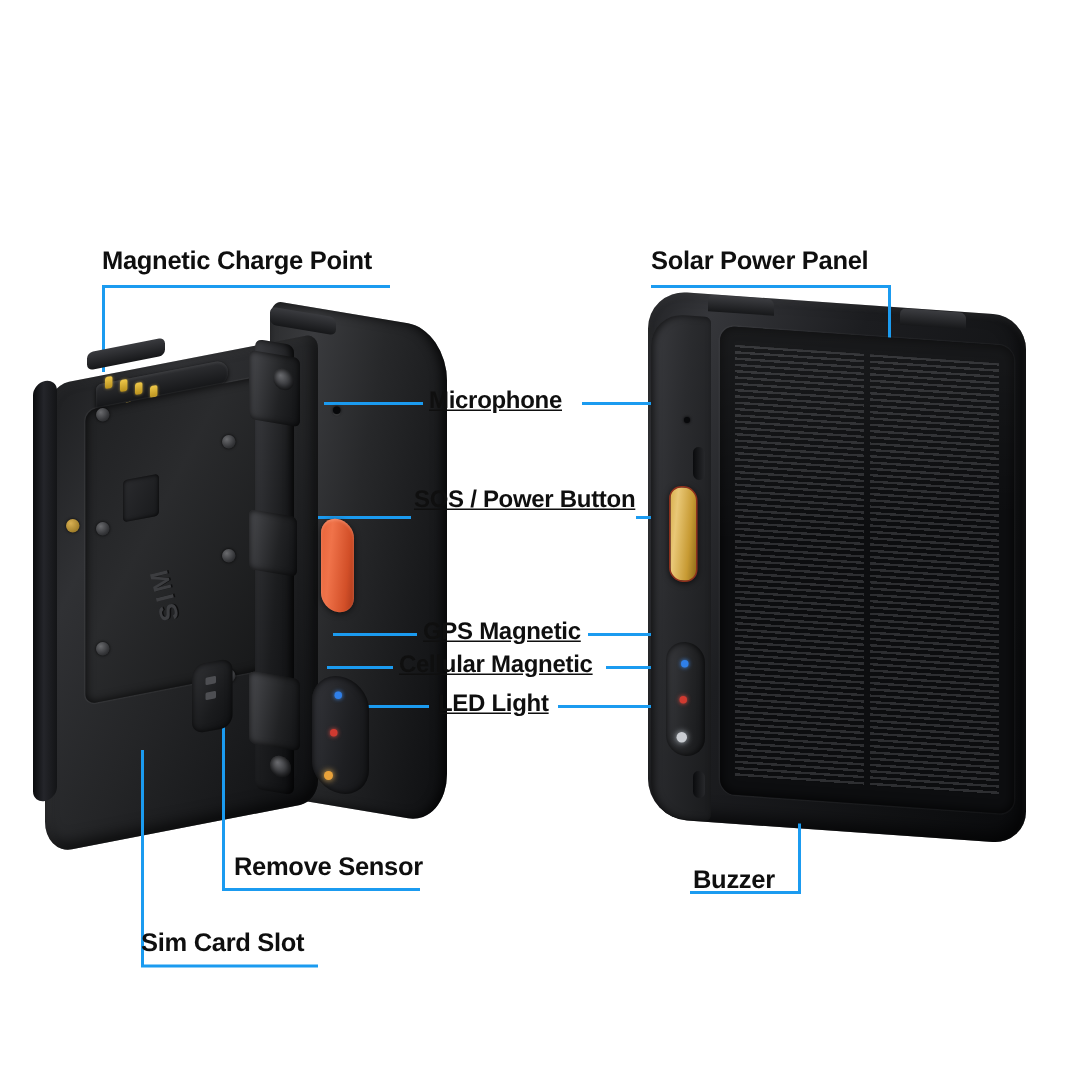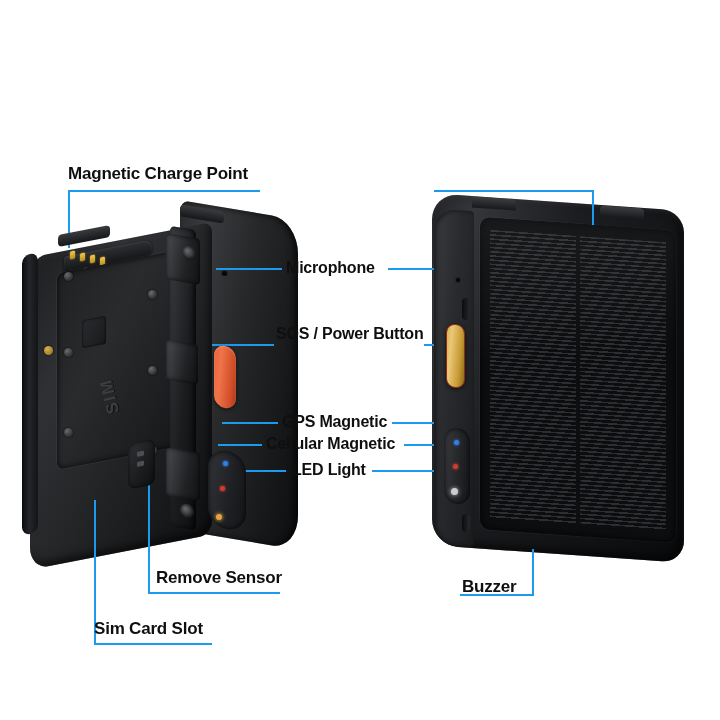--- a/index.html
+++ b/index.html
@@ -24,21 +24,21 @@
   .label {
     position: absolute;
     font-family: "Liberation Sans", sans-serif;
     font-weight: 700;
     color: #0f0f0f;
     white-space: nowrap;
     letter-spacing: -0.2px;
     line-height: 1;
   }
   .lbl-lg { font-size: 17px; }
-  .lbl-md { font-size: 16px; }
+  .lbl-md { font-size: 16px; text-decoration: underline; }
 
   
   .line {
     position: absolute;
     background: #1b9bf0;
   }
   .line.h { height: 2px; }
   .line.v { width: 2px; }
 
   
@@ -398,20 +398,21 @@
     <div class="dot dot-blue" style="left:22px;top:238px;"></div>
     <div class="dot dot-red" style="left:21px;top:262px;"></div>
     <div class="dot" style="left:19px;top:286px;width:7px;height:7px;background:#c9ccd1;box-shadow:0 0 4px rgba(220,230,240,.8);"></div>
     <div class="r-slot" style="top:312px;height:18px;"></div>
   </div>
 
   <div class="label lbl-lg" style="left:68px; top:165px;">Magnetic Charge Point</div>
   <div class="line h" style="left:68px; top:190px; width:192px;"></div>
   <div class="line v" style="left:68px; top:190px; height:58px;"></div>
 
+  <div class="label lbl-lg" style="left:434px; top:165px;">Solar Power Panel</div>
   <div class="line h" style="left:434px; top:190px; width:160px;"></div>
   <div class="line v" style="left:592px; top:190px; height:60px;"></div>
 
   <div class="line h" style="left:216px; top:268px; width:66px;"></div>
   <div class="label lbl-md" style="left:286px; top:260px;">Microphone</div>
   <div class="line h" style="left:388px; top:268px; width:68px;"></div>
 
   <div class="line h" style="left:212px; top:344px; width:62px;"></div>
   <div class="label lbl-md" style="left:276px; top:326px;text-align:center;">SOS / Power Button</div>
   <div class="line h" style="left:424px; top:344px; width:30px;"></div>

